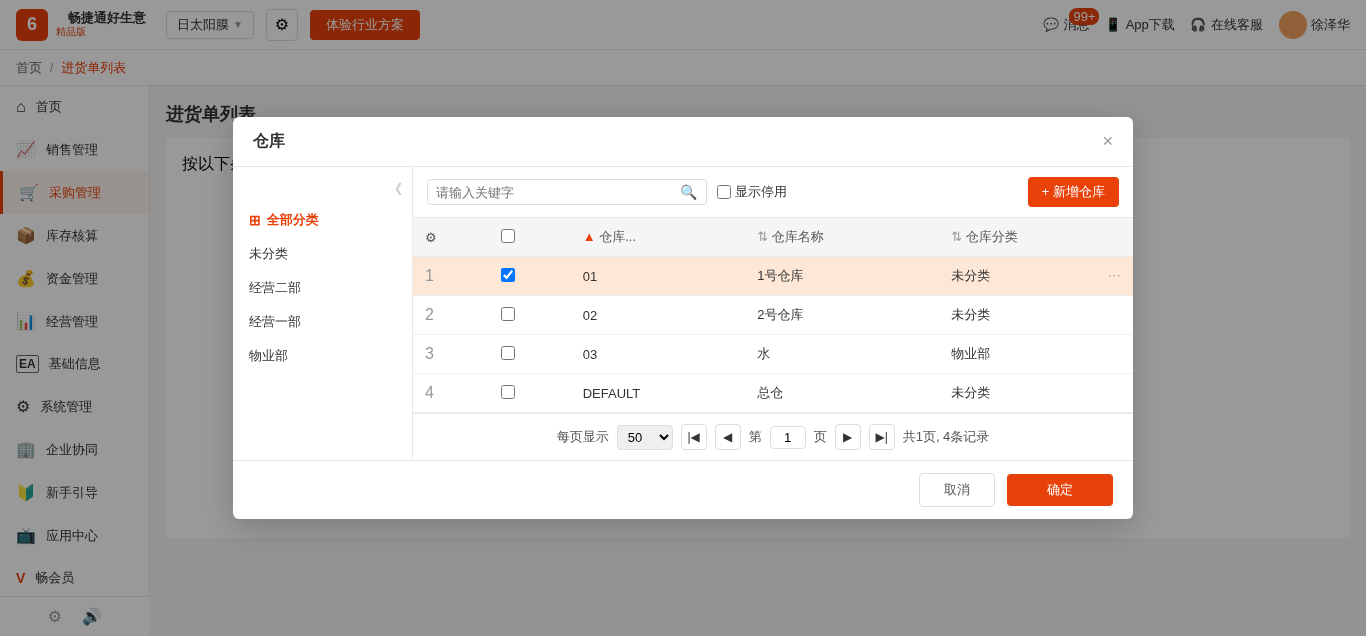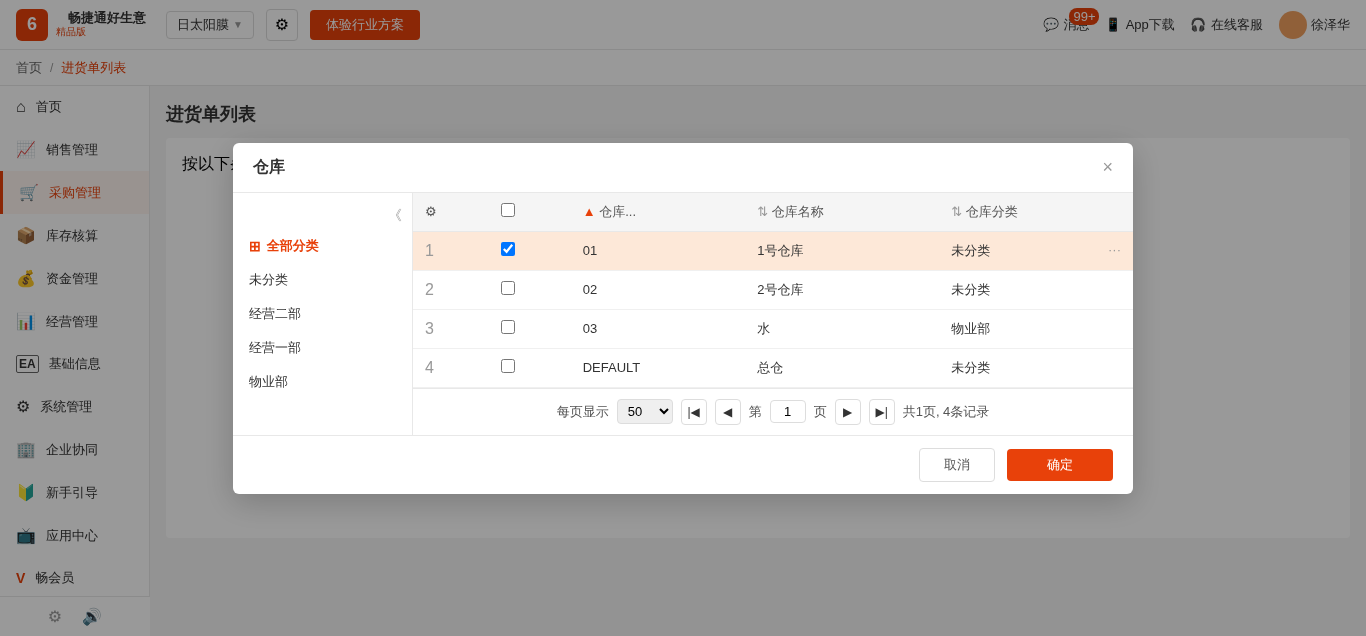--- a/index.html
+++ b/index.html
@@ -357,20 +357,31 @@
         <div class="category-item">
           <span>经营一部</span>
         </div>
         <div class="category-item">
           <span>物业部</span>
         </div>
       </div>
 
       <div class="right-panel">
 
+        <div class="toolbar">
+          <div class="search-box">
+            <input type="text" placeholder="请输入关键字" style="">
+            <span class="search-icon">🔍</span>
+          </div>
+          <label class="show-disabled-label">
+            <input type="checkbox" class="checkbox-plain" style="">
+            <span>显示停用</span>
+          </label>
+          <button class="add-btn">+ 新增仓库</button>
+        </div>
 
         <div class="table-wrap">
           <table>
             <thead>
               <tr>
                 <th>⚙</th>
                 <th><input type="checkbox" class="row-checkbox" style=""></th>
                 <th>
                   <span style="color:#e8410a;">▲</span>
                   <span>仓库...</span>

